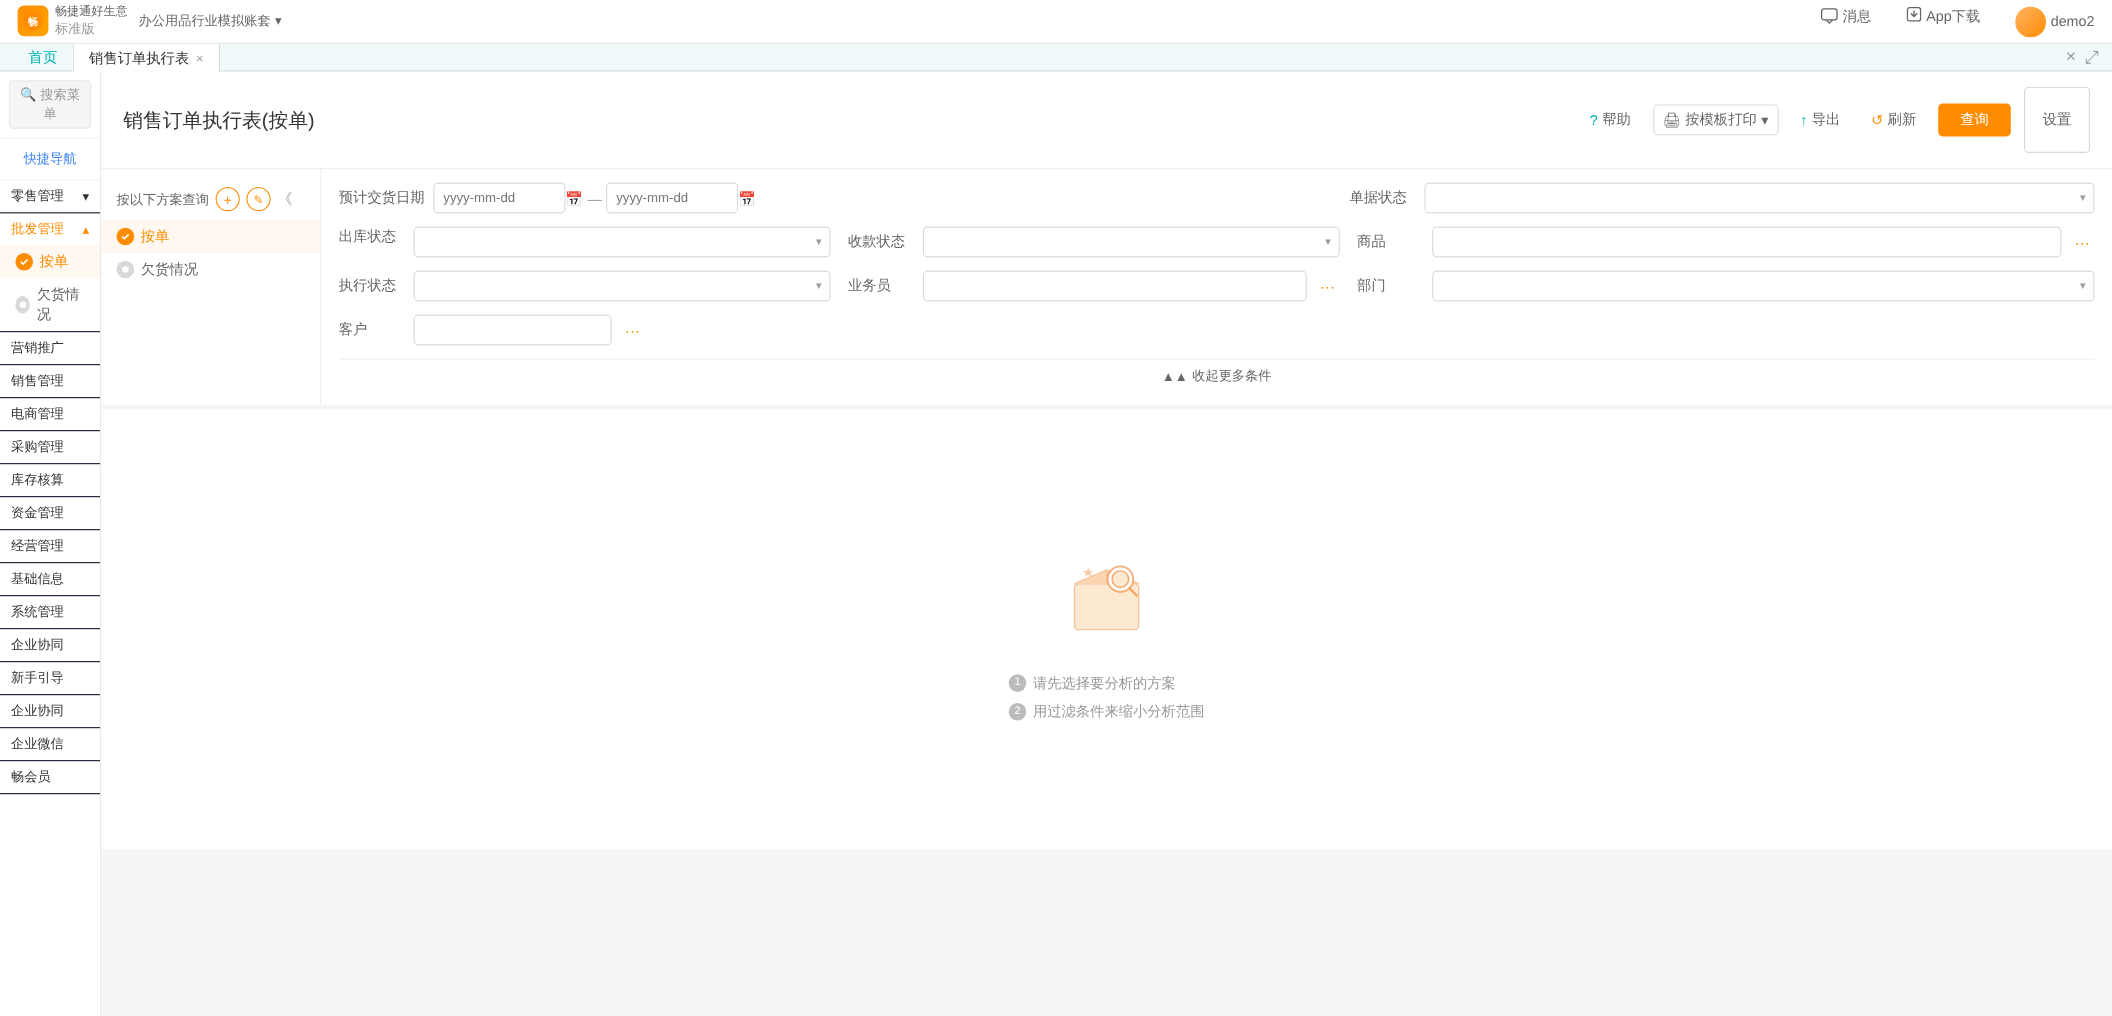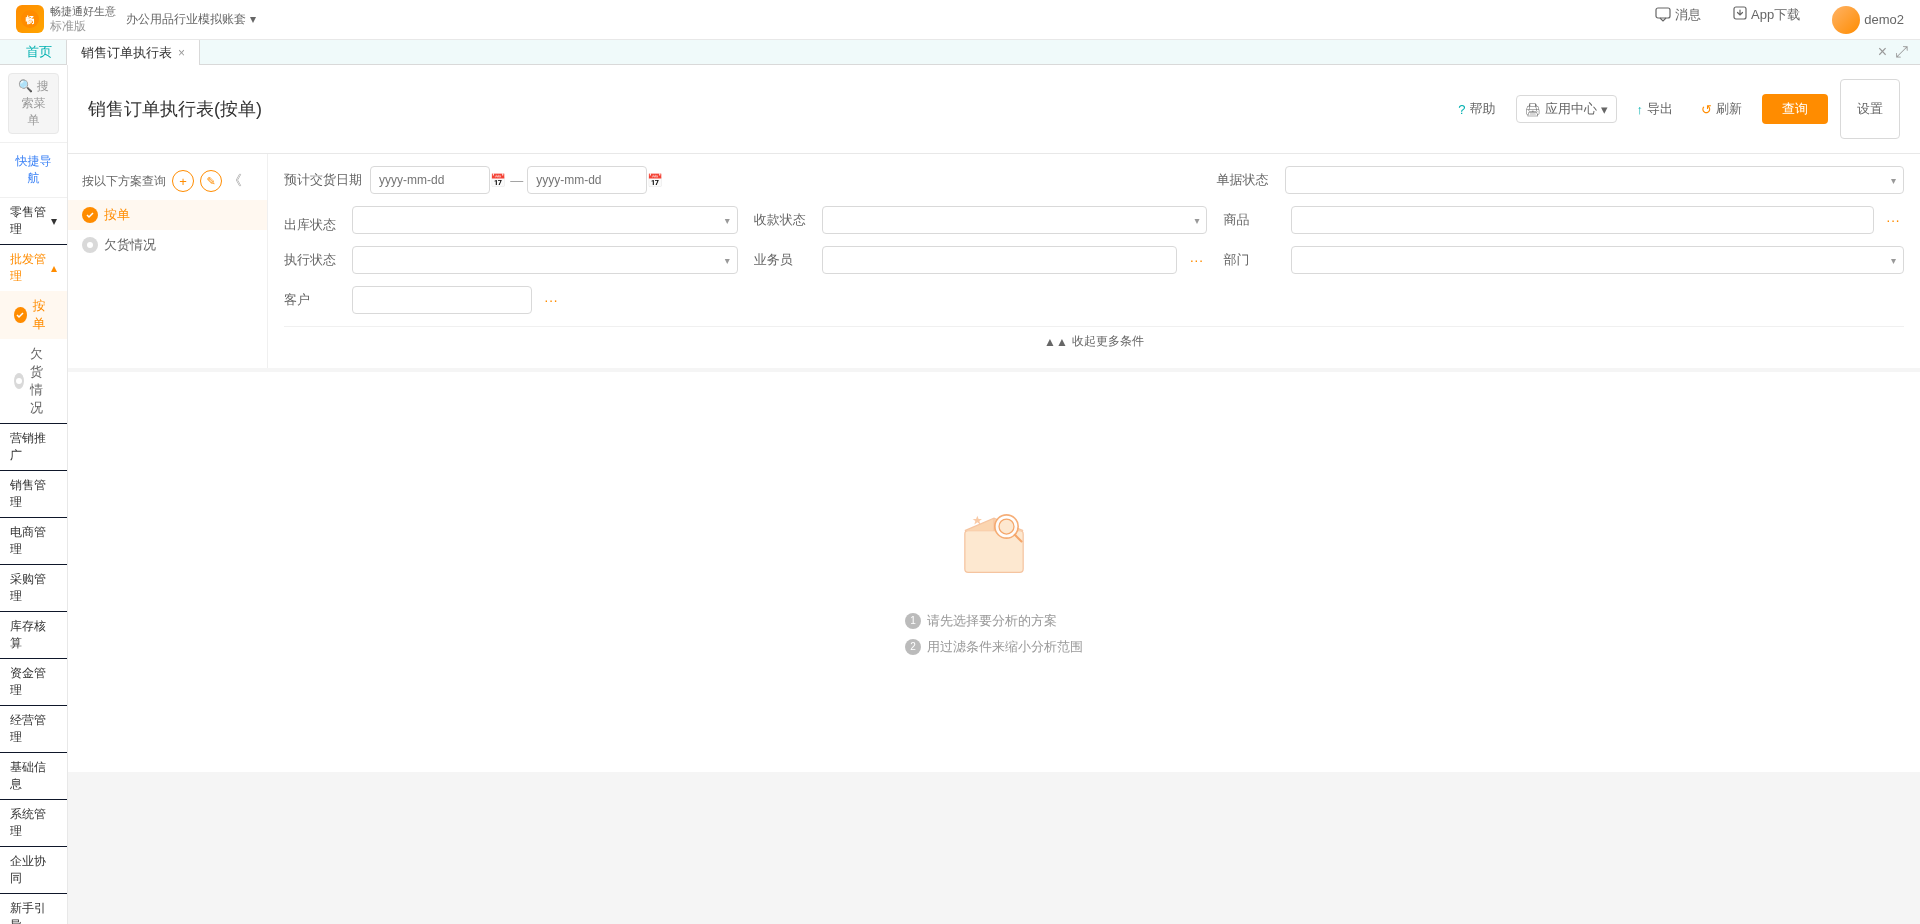--- a/index.html
+++ b/index.html
@@ -132,21 +132,21 @@
 
     
     .main-layout {
       display: flex;
       flex: 1;
       overflow: hidden;
     }
 
     
     .sidebar {
-      width: 68px;
+      width: 92px;
       background: #fff;
       border-right: 1px solid #e8e8e8;
       display: flex;
       flex-direction: column;
       overflow-y: auto;
     }
     .sidebar-search {
       padding: 8px;
       border-bottom: 1px solid #f0f0f0;
     }
@@ -681,21 +681,21 @@
 
       <div class="page-header">
         <h1 class="page-title">销售订单执行表(按单)</h1>
         <div class="page-header-actions">
           <div class="header-action-btn">
             <span style="color:#00b0b0;">?</span>
             <span>帮助</span>
           </div>
           <div class="print-btn">
             <span style="color:#666;">🖨</span>
-            <span>应用中心</span>
+            <span>按模板打印</span>
             <span>▾</span>
           </div>
           <div class="header-action-btn">
             <span style="color:#00b0b0;">↑</span>
             <span>导出</span>
           </div>
           <div class="header-action-btn">
             <span style="color:#ff8c00;">↺</span>
             <span>刷新</span>
           </div>
@@ -760,21 +760,21 @@
               <div class="select-wrapper">
                 <select>
                   <option value=""></option>
                 </select>
                 <span class="select-arrow">▾</span>
               </div>
             </div>
           </div>
 
           <div class="filter-row">
-            <div style="display:flex;align-items:flex-end;gap:8px;flex:1;">
+            <div style="display:flex;align-items:flex-start;gap:8px;flex:1;">
               <span class="filter-label">出库状态</span>
               <div class="select-wrapper">
                 <select>
                   <option value=""></option>
                 </select>
                 <span class="select-arrow">▾</span>
               </div>
             </div>
             <div style="display:flex;align-items:center;gap:8px;flex:1;">
               <span class="filter-label">收款状态</span>

